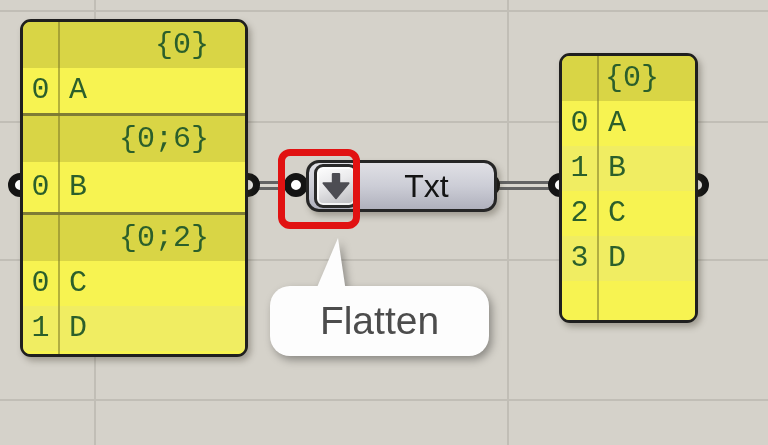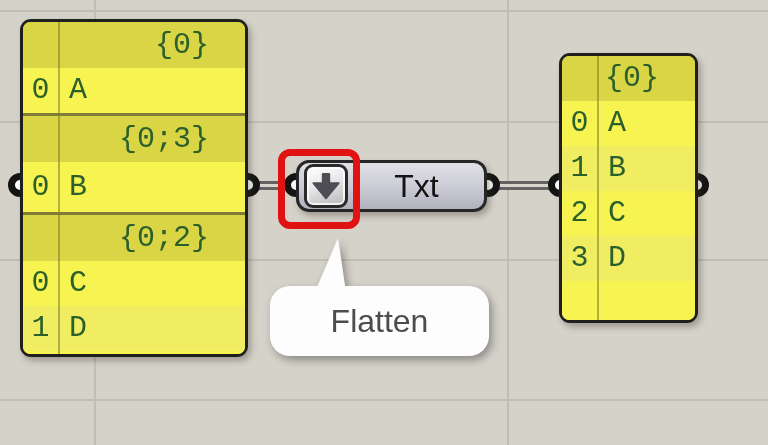--- a/index.html
+++ b/index.html
@@ -50,21 +50,21 @@
   .p-item.h50{height:50px; line-height:50px;}
   .p-item .idx{width:35px; text-align:center;}
   .p-item .val{padding-left:11px;}
   .row-bright{background:#f7f351;}
   .row-pale{background:#f0ed62;}
   .branch-sep{flex:0 0 3px; background:#7f7c35;}
   .p-fill{flex:1 1 auto; background:#f7f351;}
 
   
   .component{
-    position:absolute; left:296px; top:160px; width:191px; height:52px;
+    position:absolute; left:306px; top:160px; width:191px; height:52px;
     box-sizing:border-box; z-index:3;
     border:3px solid #262626; border-radius:13px;
     background:linear-gradient(180deg,#e0e0e5 0%,#cccdd6 50%,#b0b1bd 100%);
     box-shadow:3px 4px 6px rgba(60,55,40,.35);
   }
   .flatten-btn{
     position:absolute; left:5px; top:1px; width:44px; height:44px;
     box-sizing:border-box; border:3px solid #2a2a2a; border-radius:9px;
     background:linear-gradient(160deg,#ffffff 0%,#ebebed 40%,#b9b9bd 100%);
     box-shadow:inset 0 0 0 2px rgba(255,255,255,.8);
@@ -82,21 +82,21 @@
     box-sizing:border-box; border:7px solid #e11212; border-radius:12px;
     z-index:6;
   }
 
   
   .tooltip-svg{position:absolute; left:255px; top:230px; z-index:7;
     filter:drop-shadow(3px 4px 4px rgba(0,0,0,.35));}
   .tooltip-label{
     position:absolute; left:270px; top:286px; width:219px; height:70px;
     display:flex; align-items:center; justify-content:center;
-    font-size:32px; color:#4c4c4c; z-index:8;
+    font-size:39px; color:#4c4c4c; z-index:8;
   }
 </style>
 </head>
 <body>
 
 <div id="canvas">
 
   <div class="grid-h" style="top:10px"></div>
   <div class="grid-h" style="top:121px"></div>
   <div class="grid-h" style="top:259px"></div>
@@ -115,21 +115,21 @@
   <div class="grip" style="left:685px; top:173px;"></div>
 
   <div class="panel" style="left:20px; top:19px; width:228px; height:338px;">
     <div class="panel-inner">
       <div class="p-header h46">{0}</div>
       <div class="p-item row-bright">
         <span class="idx">0</span>
         <span class="val">A</span>
       </div>
       <div class="branch-sep"></div>
-      <div class="p-header h46">{0;3}</div>
+      <div class="p-header h46">{0;6}</div>
       <div class="p-item row-bright h50">
         <span class="idx">0</span>
         <span class="val">B</span>
       </div>
       <div class="branch-sep"></div>
       <div class="p-header h46">{0;2}</div>
       <div class="p-item row-bright">
         <span class="idx">0</span>
         <span class="val">C</span>
       </div>

